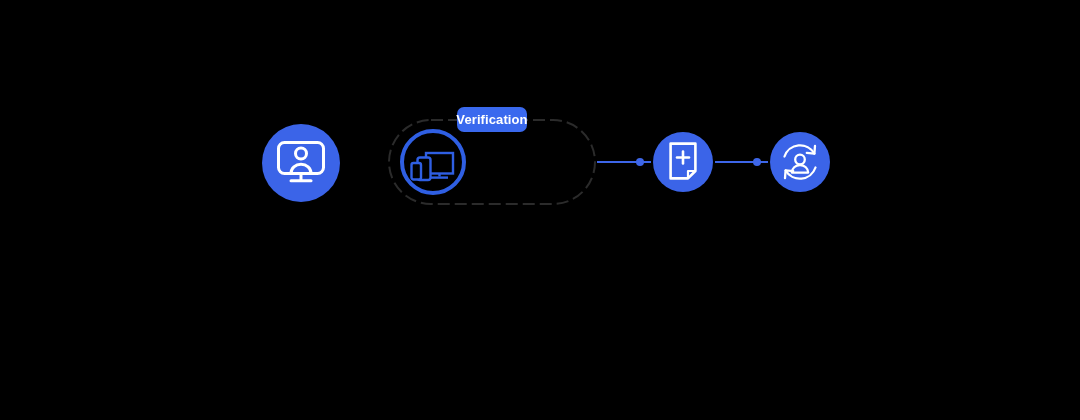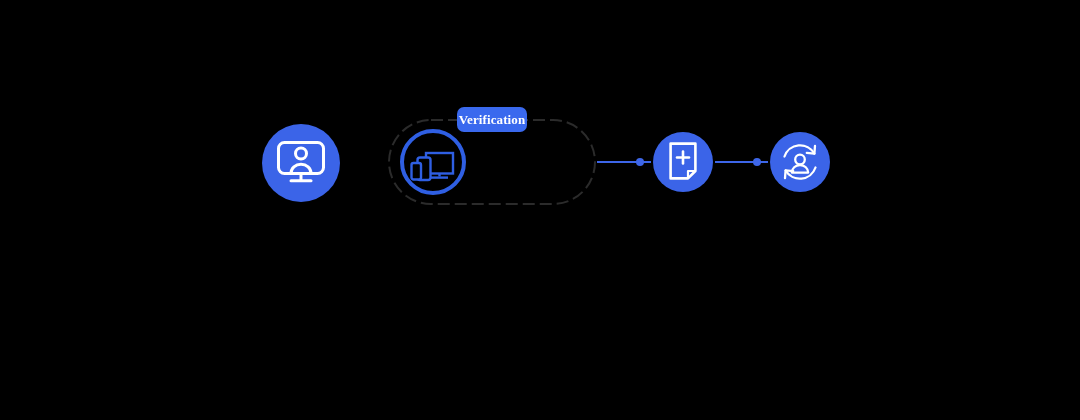--- a/index.html
+++ b/index.html
@@ -30,21 +30,21 @@
   .node-doc{left:653px;top:132px;width:60px;height:60px;}
   .node-sync{left:770px;top:132px;width:60px;height:60px;}
   .devices-circle{
     position:absolute;left:400px;top:129px;width:66px;height:66px;
     box-sizing:border-box;border:4px solid var(--outline-blue);border-radius:50%;
     display:flex;align-items:center;justify-content:center;background:transparent;
   }
   .badge{
     position:absolute;left:457px;top:107px;width:70px;height:25px;
     background:var(--badge-fill);border-radius:7px;
-    display:flex;align-items:center;justify-content:center;font-family:Liberation Serif, serif;
+    display:flex;align-items:center;justify-content:center;
   }
   .badge span{
     color:var(--badge-text);font-size:13px;font-weight:600;line-height:1;
     letter-spacing:0.1px;
   }
   .stroke-white{stroke:var(--icon-stroke-on-fill);fill:none;}
   .stroke-blue{stroke:var(--outline-blue);fill:none;}
   .fill-bg{fill:var(--background);}
   .pill-outline{stroke:var(--pill-stroke);fill:none;}
   .conn{stroke:var(--connector-blue);}

